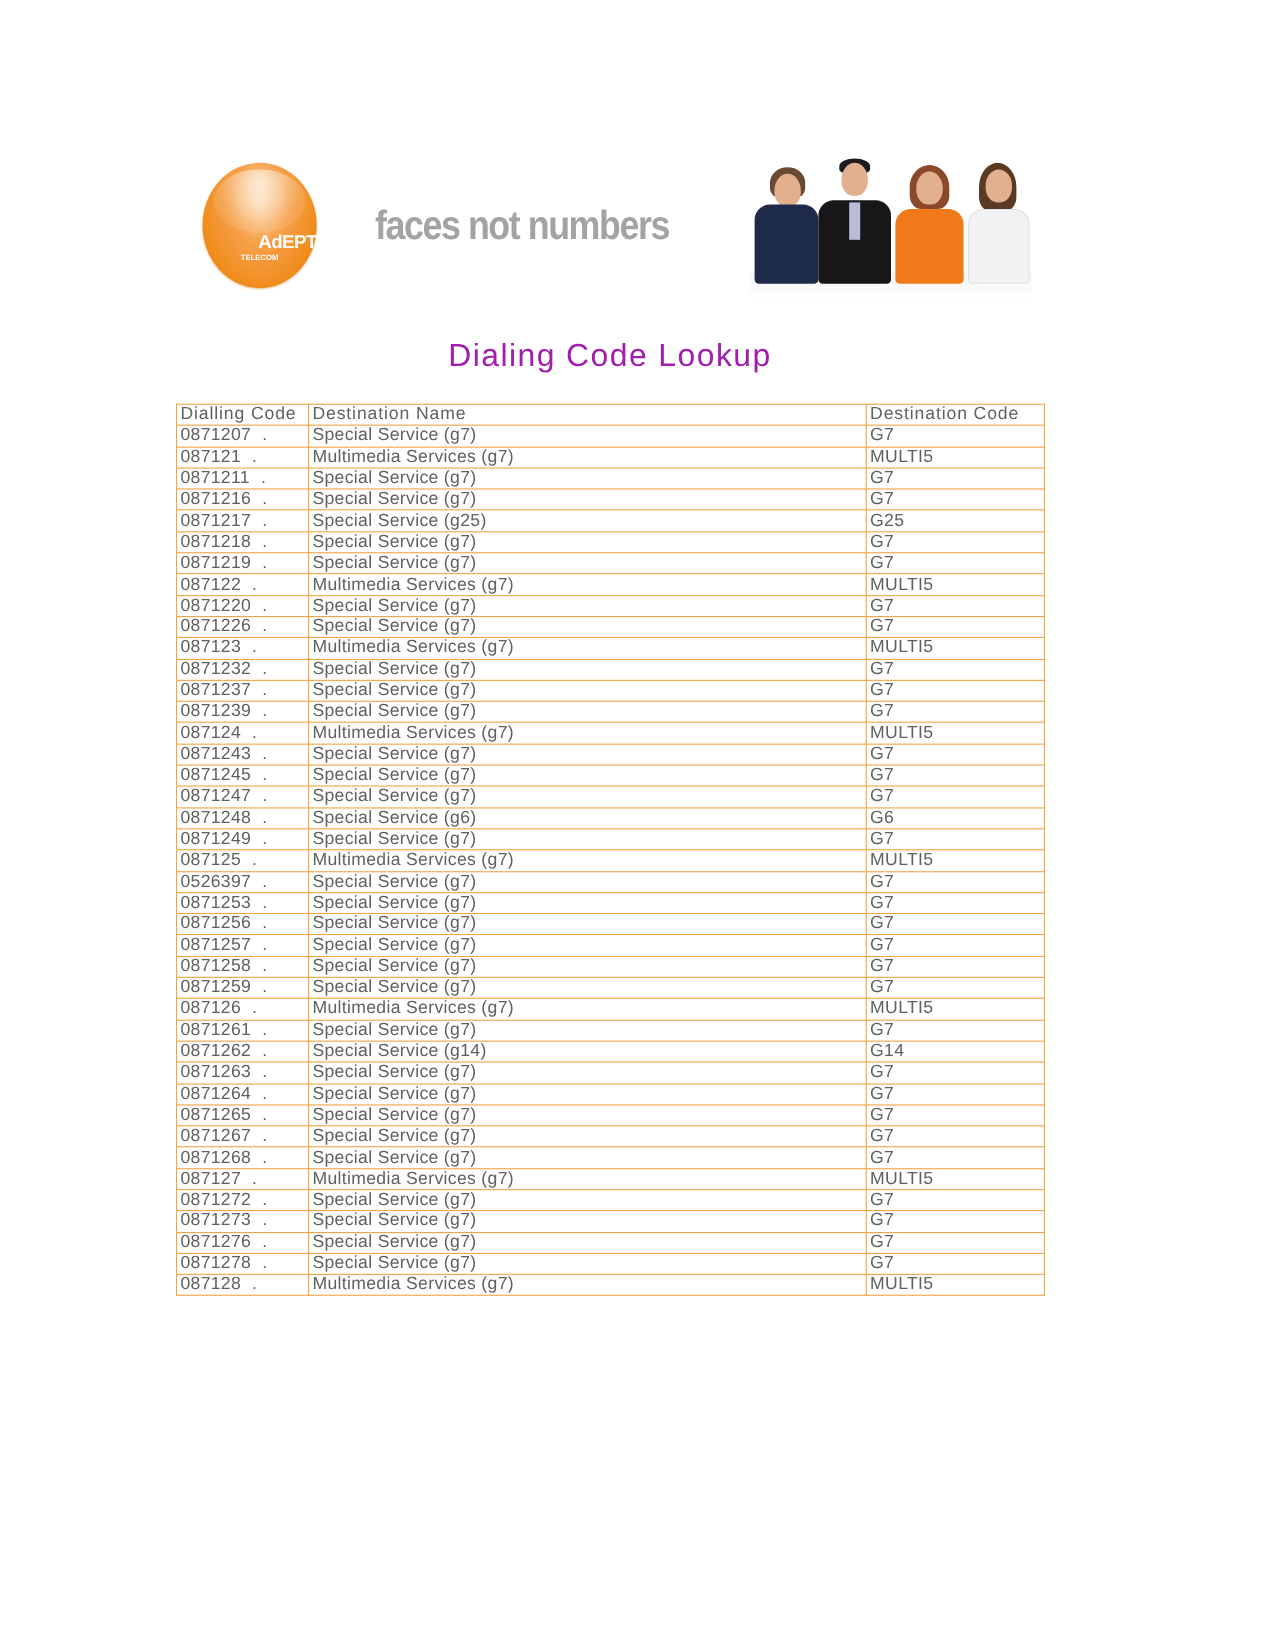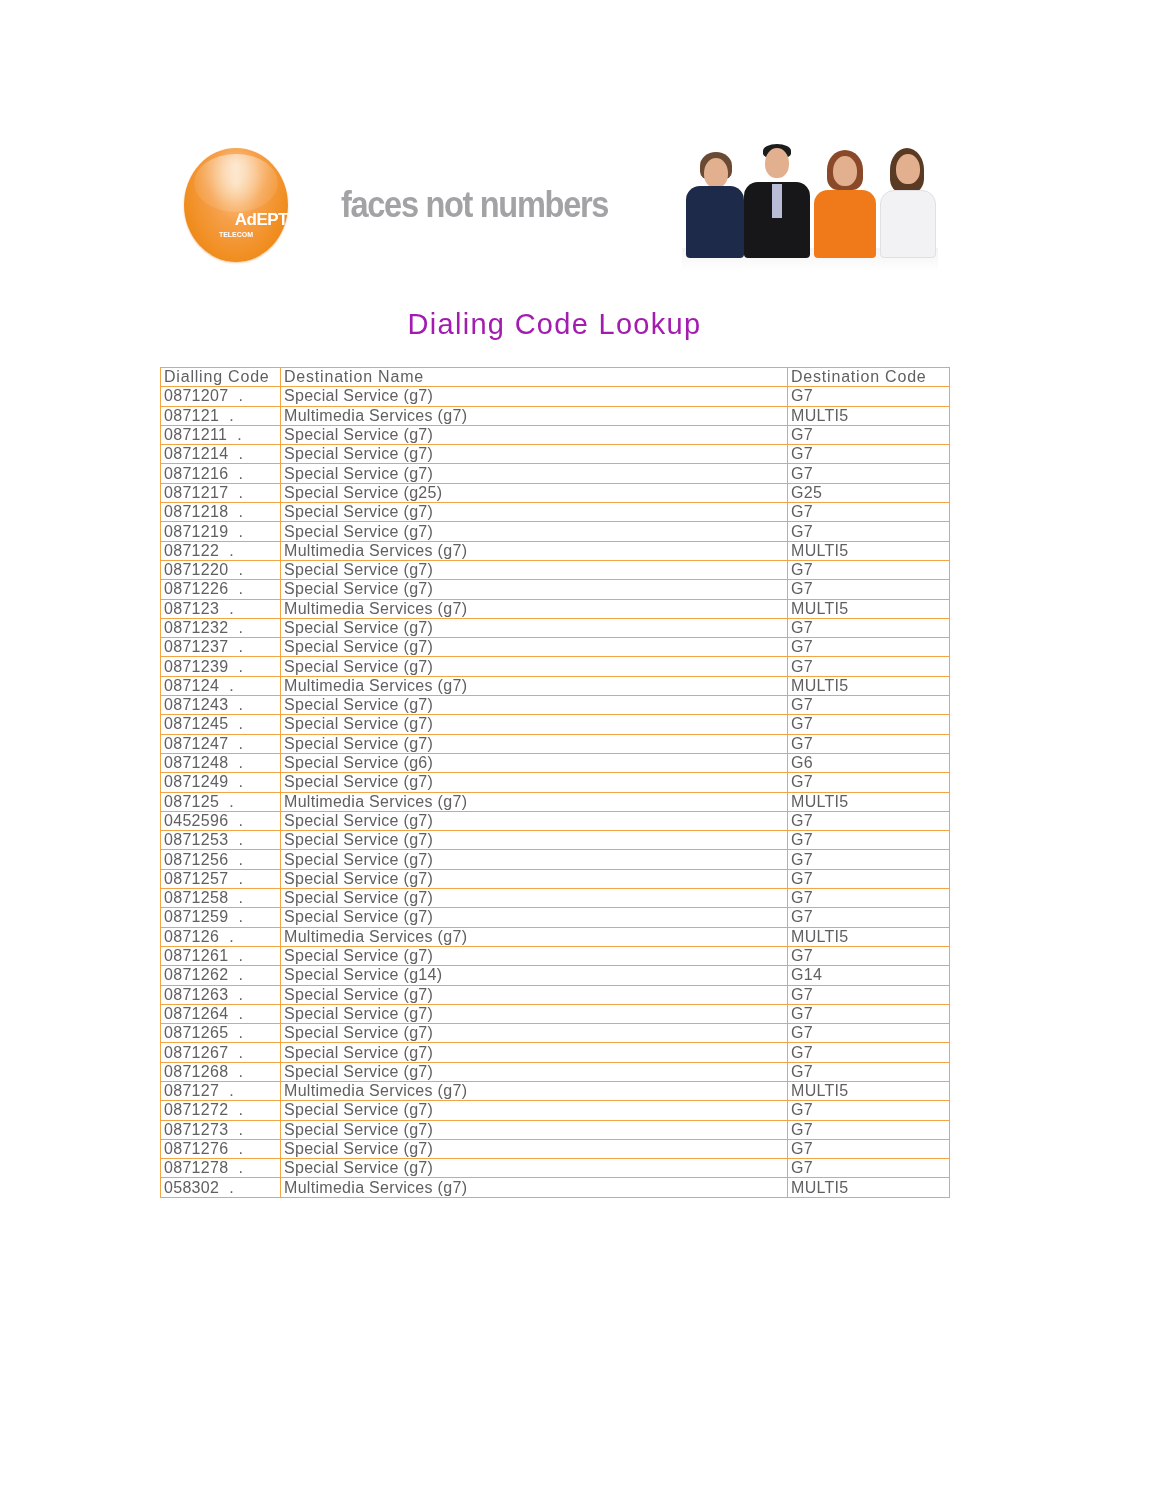--- a/index.html
+++ b/index.html
@@ -108,25 +108,20 @@
           <td><span>087121</span><span class="dot">.</span></td>
           <td>Multimedia Services (g7)</td>
           <td>MULTI5</td>
         </tr>
         <tr>
           <td><span>0871211</span><span class="dot">.</span></td>
           <td>Special Service (g7)</td>
           <td>G7</td>
         </tr>
         <tr>
-          <td><span>0871214</span><span class="dot">.</span></td>
-          <td>Special Service (g7)</td>
-          <td>G7</td>
-        </tr>
-        <tr>
           <td><span>0871216</span><span class="dot">.</span></td>
           <td>Special Service (g7)</td>
           <td>G7</td>
         </tr>
         <tr>
           <td><span>0871217</span><span class="dot">.</span></td>
           <td>Special Service (g25)</td>
           <td>G25</td>
         </tr>
         <tr>
@@ -203,21 +198,21 @@
           <td><span>0871249</span><span class="dot">.</span></td>
           <td>Special Service (g7)</td>
           <td>G7</td>
         </tr>
         <tr>
           <td><span>087125</span><span class="dot">.</span></td>
           <td>Multimedia Services (g7)</td>
           <td>MULTI5</td>
         </tr>
         <tr>
-          <td><span>0452596</span><span class="dot">.</span></td>
+          <td><span>0526397</span><span class="dot">.</span></td>
           <td>Special Service (g7)</td>
           <td>G7</td>
         </tr>
         <tr>
           <td><span>0871253</span><span class="dot">.</span></td>
           <td>Special Service (g7)</td>
           <td>G7</td>
         </tr>
         <tr>
           <td><span>0871256</span><span class="dot">.</span></td>
@@ -298,20 +293,20 @@
           <td><span>0871276</span><span class="dot">.</span></td>
           <td>Special Service (g7)</td>
           <td>G7</td>
         </tr>
         <tr>
           <td><span>0871278</span><span class="dot">.</span></td>
           <td>Special Service (g7)</td>
           <td>G7</td>
         </tr>
         <tr>
-          <td><span>058302</span><span class="dot">.</span></td>
+          <td><span>087128</span><span class="dot">.</span></td>
           <td>Multimedia Services (g7)</td>
           <td>MULTI5</td>
         </tr>
       </tbody>
   </table>
 
 </div>
 
 </body></html>

